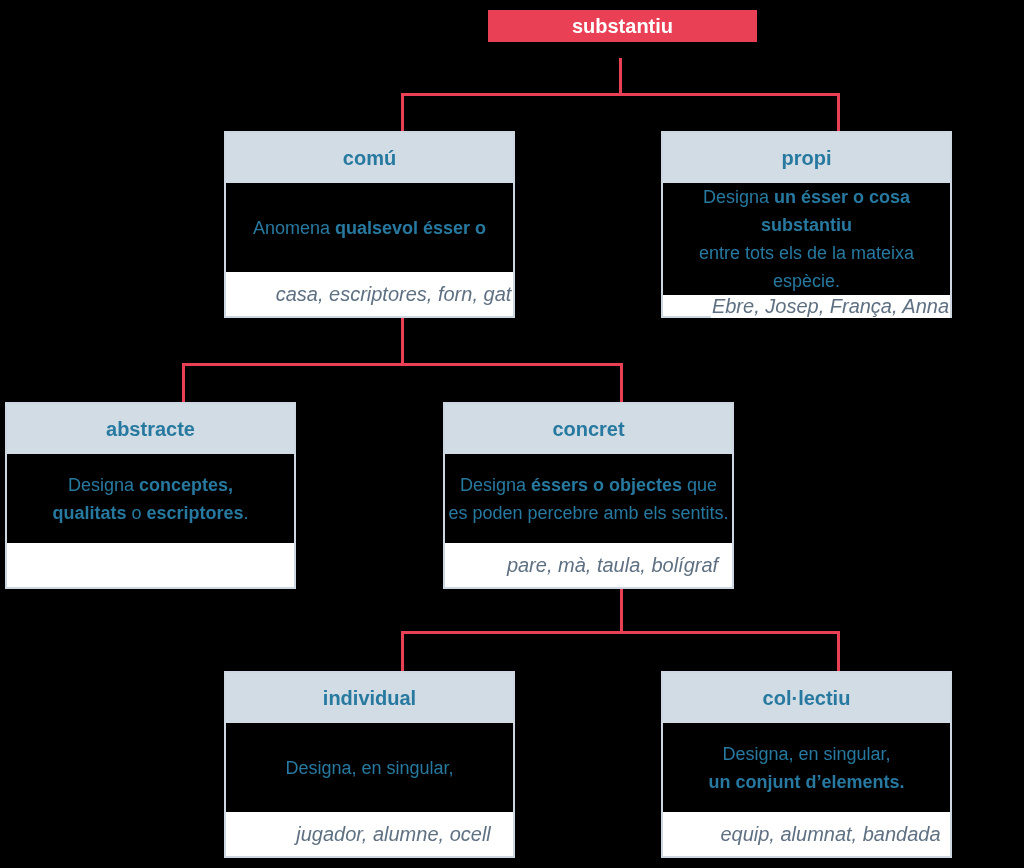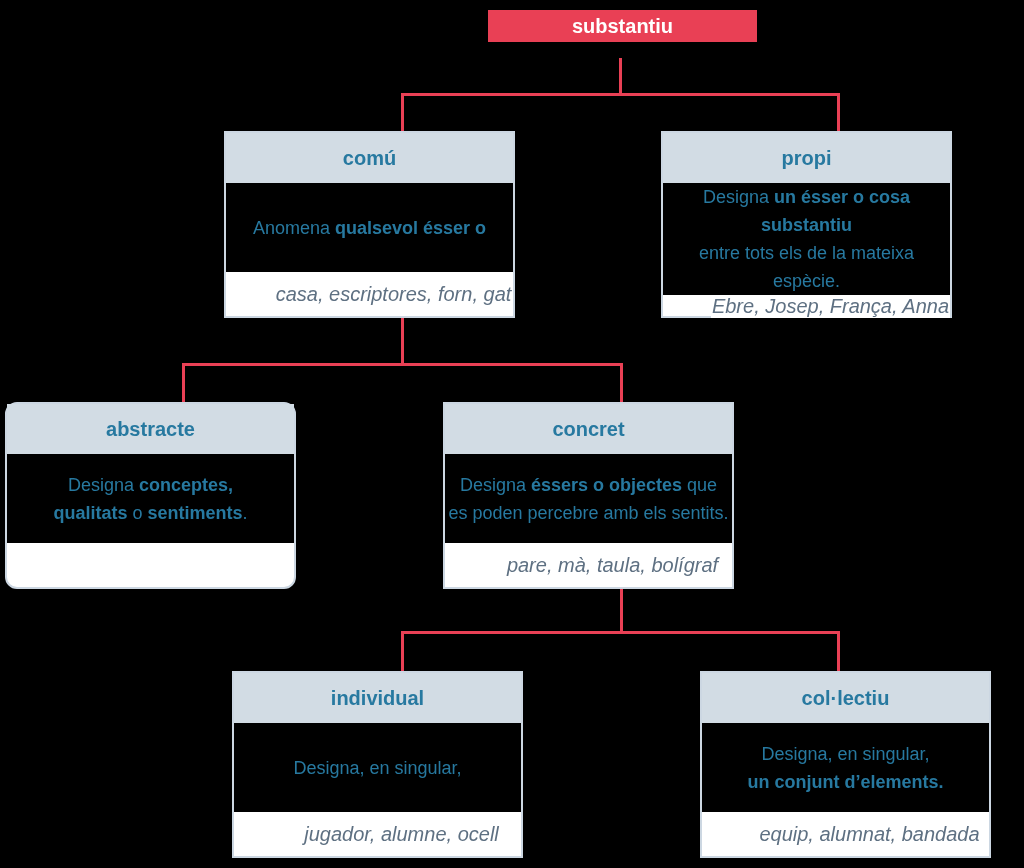--- a/index.html
+++ b/index.html
@@ -58,24 +58,24 @@
     font-size: 18px;
   }
   .desc-line { line-height: 28px; text-align: center; white-space: pre-wrap; }
   .desc-line .bold { font-weight: 700; }
   .node-examples { flex: 1 1 auto; display: flex; align-items: center; justify-content: center; background: var(--box-bg); margin-left: 48px; }
   .examples-text { color: var(--example-text); font-style: italic; font-size: 20px; }
 
   
   #node-comu       { left: 224px; top: 131px; }
   #node-propi      { left: 661px; top: 131px; }
-  #node-abstracte  { left: 5px;   top: 402px; border-radius: 12px; }
+  #node-abstracte  { left: 5px;   top: 402px; }
   #node-concret    { left: 443px; top: 402px; }
-  #node-individual { left: 232px; top: 671px; }
-  #node-collectiu  { left: 700px; top: 671px; }
+  #node-individual { left: 224px; top: 671px; }
+  #node-collectiu  { left: 661px; top: 671px; }
 </style>
 </head>
 <body>
 
 <div class="canvas">
 
   <div class="root-node">
     <span class="root-label">substantiu</span>
   </div>
 
@@ -118,21 +118,21 @@
       <span class="examples-text">Ebre, Josep, França, Anna</span>
     </div>
   </div>
 
   <div class="node" id="node-abstracte">
     <div class="node-header">
       <span class="node-title">abstracte</span>
     </div>
     <div class="node-desc">
         <div class="desc-line"><span>Designa </span><span class="bold">conceptes,</span></div>
-        <div class="desc-line"><span class="bold">qualitats</span><span> o </span><span class="bold">sentiments</span><span>.</span></div>
+        <div class="desc-line"><span class="bold">qualitats</span><span> o </span><span class="bold">escriptores</span><span>.</span></div>
       </div>
   </div>
 
   <div class="node" id="node-concret">
     <div class="node-header">
       <span class="node-title">concret</span>
     </div>
     <div class="node-desc">
         <div class="desc-line"><span>Designa </span><span class="bold">éssers o objectes</span><span> que</span></div>
         <div class="desc-line"><span>es poden percebre amb els sentits.</span></div>

